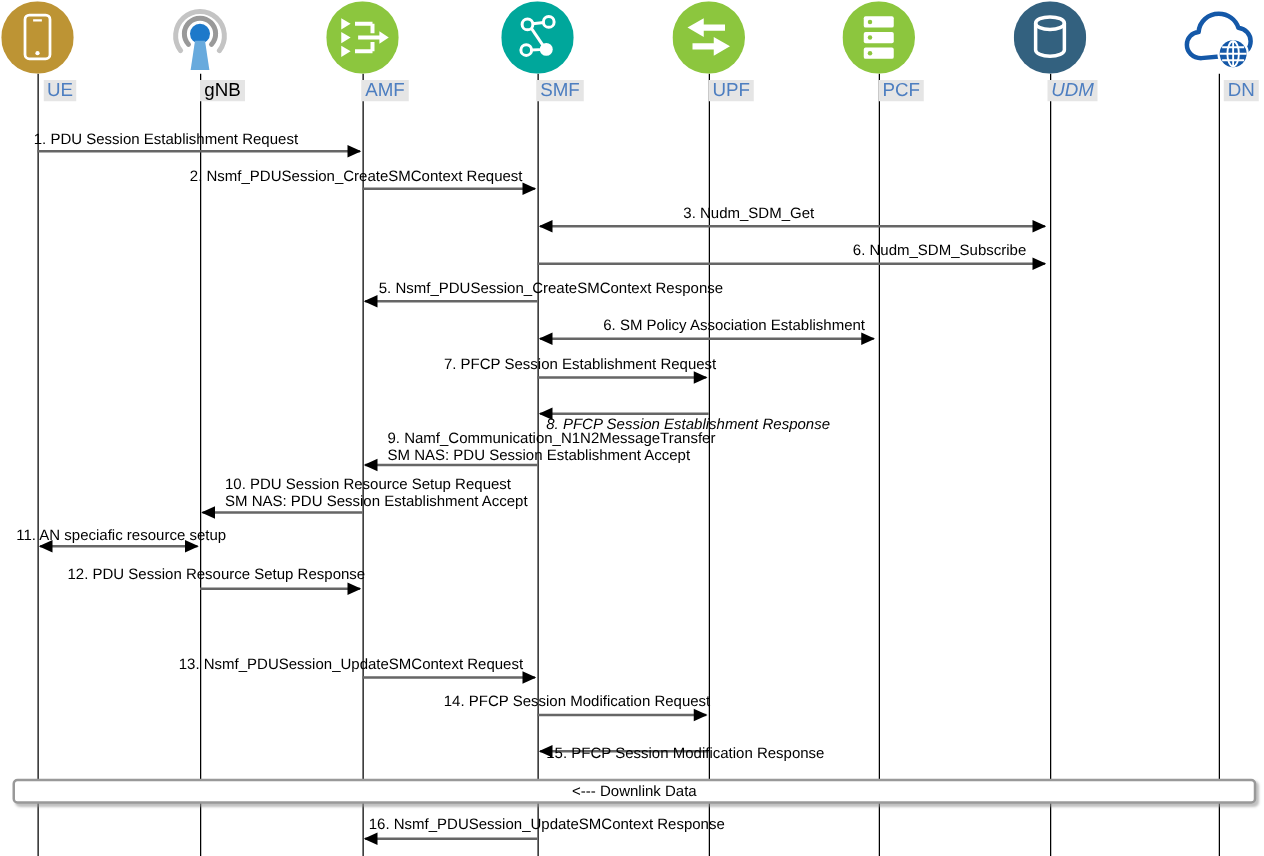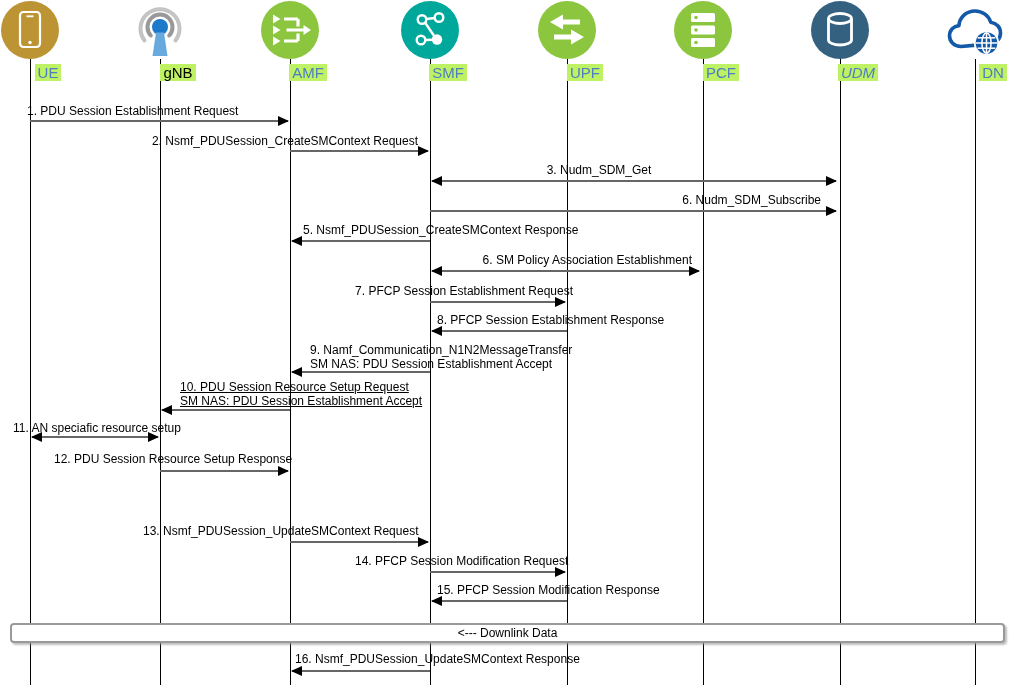--- a/index.html
+++ b/index.html
@@ -6,21 +6,21 @@
   #canvas{
     position:relative;
     width:1011px;height:685px;
     background:#ffffff;
     font-family:"Liberation Sans", sans-serif;
     overflow:hidden;
   }
   .lifeline{position:absolute;width:1px;background:#000;z-index:1;}
   .actor-head{position:absolute;width:58px;height:58px;z-index:3;}
   .actor-label{position:absolute;width:90px;text-align:center;z-index:3;font-size:15px;}
-  .actor-label span{background:#bef264;padding:0 3px;margin-left:36px;}
+  .actor-label span{background:#e5e5e5;padding:0 3px;margin-left:36px;}
   .msg-line{position:absolute;height:2px;background:#666666;z-index:2;}
   .msg-head{position:absolute;width:0;height:0;z-index:2;}
   .msg-head.right{border-top:5px solid transparent;border-bottom:5px solid transparent;border-left:11px solid #000;}
   .msg-head.left{border-top:5px solid transparent;border-bottom:5px solid transparent;border-right:11px solid #000;}
   .msg-label{position:absolute;font-size:12px;color:#000;white-space:nowrap;line-height:14px;z-index:3;}
   .banner{
     position:absolute;background:#fff;border:2px solid #999999;border-radius:4px;
     box-shadow:2px 2px 2px rgba(150,150,150,0.6);
     display:flex;align-items:center;justify-content:center;
     font-size:12px;color:#000;z-index:2;
@@ -73,32 +73,32 @@
     <div class="msg-label" style="top: 253px; left: 92px; width: 600px; text-align: right;">
       <div>6. SM Policy Association Establishment</div>
     </div>
     <div class="msg-line" style="left: 430px; top: 301px; width: 135px;"></div>
     <div class="msg-head right" style="left: 555px; top: 297px;"></div>
     <div class="msg-label" style="top: 284px; left: -27px; width: 600px; text-align: right;">
       <div>7. PFCP Session Establishment Request</div>
     </div>
     <div class="msg-line" style="left: 432px; top: 330px; width: 135px;"></div>
     <div class="msg-head left" style="left: 431px; top: 326px;"></div>
-    <div class="msg-label" style="top: 313px; left: 437px;">
+    <div class="msg-label" style="top: 332px; left: 437px; font-style: italic;">
       <div>8. PFCP Session Establishment Response</div>
     </div>
     <div class="msg-line" style="left: 292px; top: 371px; width: 138px;"></div>
     <div class="msg-head left" style="left: 291px; top: 367px;"></div>
     <div class="msg-label" style="top: 343px; left: 310px;">
       <div>9. Namf_Communication_N1N2MessageTransfer</div>
       <div>SM NAS: PDU Session Establishment Accept</div>
     </div>
     <div class="msg-line" style="left: 162px; top: 409px; width: 128px;"></div>
     <div class="msg-head left" style="left: 161px; top: 405px;"></div>
-    <div class="msg-label" style="top: 380px; left: 180px; text-decoration: underline;">
+    <div class="msg-label" style="top: 380px; left: 180px;">
       <div>10. PDU Session Resource Setup Request</div>
       <div>SM NAS: PDU Session Establishment Accept</div>
     </div>
     <div class="msg-line" style="left: 32px; top: 436px; width: 126px;"></div>
     <div class="msg-head right" style="left: 148px; top: 432px;"></div>
     <div class="msg-head left" style="left: 31px; top: 432px;"></div>
     <div class="msg-label" style="top: 421px; left: 13px;">
       <div>11. AN speciafic resource setup</div>
     </div>
     <div class="msg-line" style="left: 160px; top: 470px; width: 128px;"></div>
@@ -111,21 +111,21 @@
     <div class="msg-label" style="top: 524px; left: 143px;">
       <div>13. Nsmf_PDUSession_UpdateSMContext Request</div>
     </div>
     <div class="msg-line" style="left: 430px; top: 571px; width: 135px;"></div>
     <div class="msg-head right" style="left: 555px; top: 567px;"></div>
     <div class="msg-label" style="top: 554px; left: 355px;">
       <div>14. PFCP Session Modification Request</div>
     </div>
     <div class="msg-line" style="left: 432px; top: 600px; width: 135px;"></div>
     <div class="msg-head left" style="left: 431px; top: 596px;"></div>
-    <div class="msg-label" style="top: 583px; left: 437px;">
+    <div class="msg-label" style="top: 595px; left: 437px;">
       <div>15. PFCP Session Modification Response</div>
     </div>
     <div class="msg-line" style="left: 292px; top: 670px; width: 138px;"></div>
     <div class="msg-head left" style="left: 291px; top: 666px;"></div>
     <div class="msg-label" style="top: 652px; left: 295px;">
       <div>16. Nsmf_PDUSession_UpdateSMContext Response</div>
     </div>
     <div class="actor-head" style="left: 1px; top: 1px;"><svg width="58" height="58" viewBox="0 0 58 58">
       <circle cx="29" cy="29" r="29" fill="#bd9434"></circle>
       <rect x="19" y="11" width="20" height="35" rx="3.5" fill="none" stroke="#fff" stroke-width="2.2"></rect>

